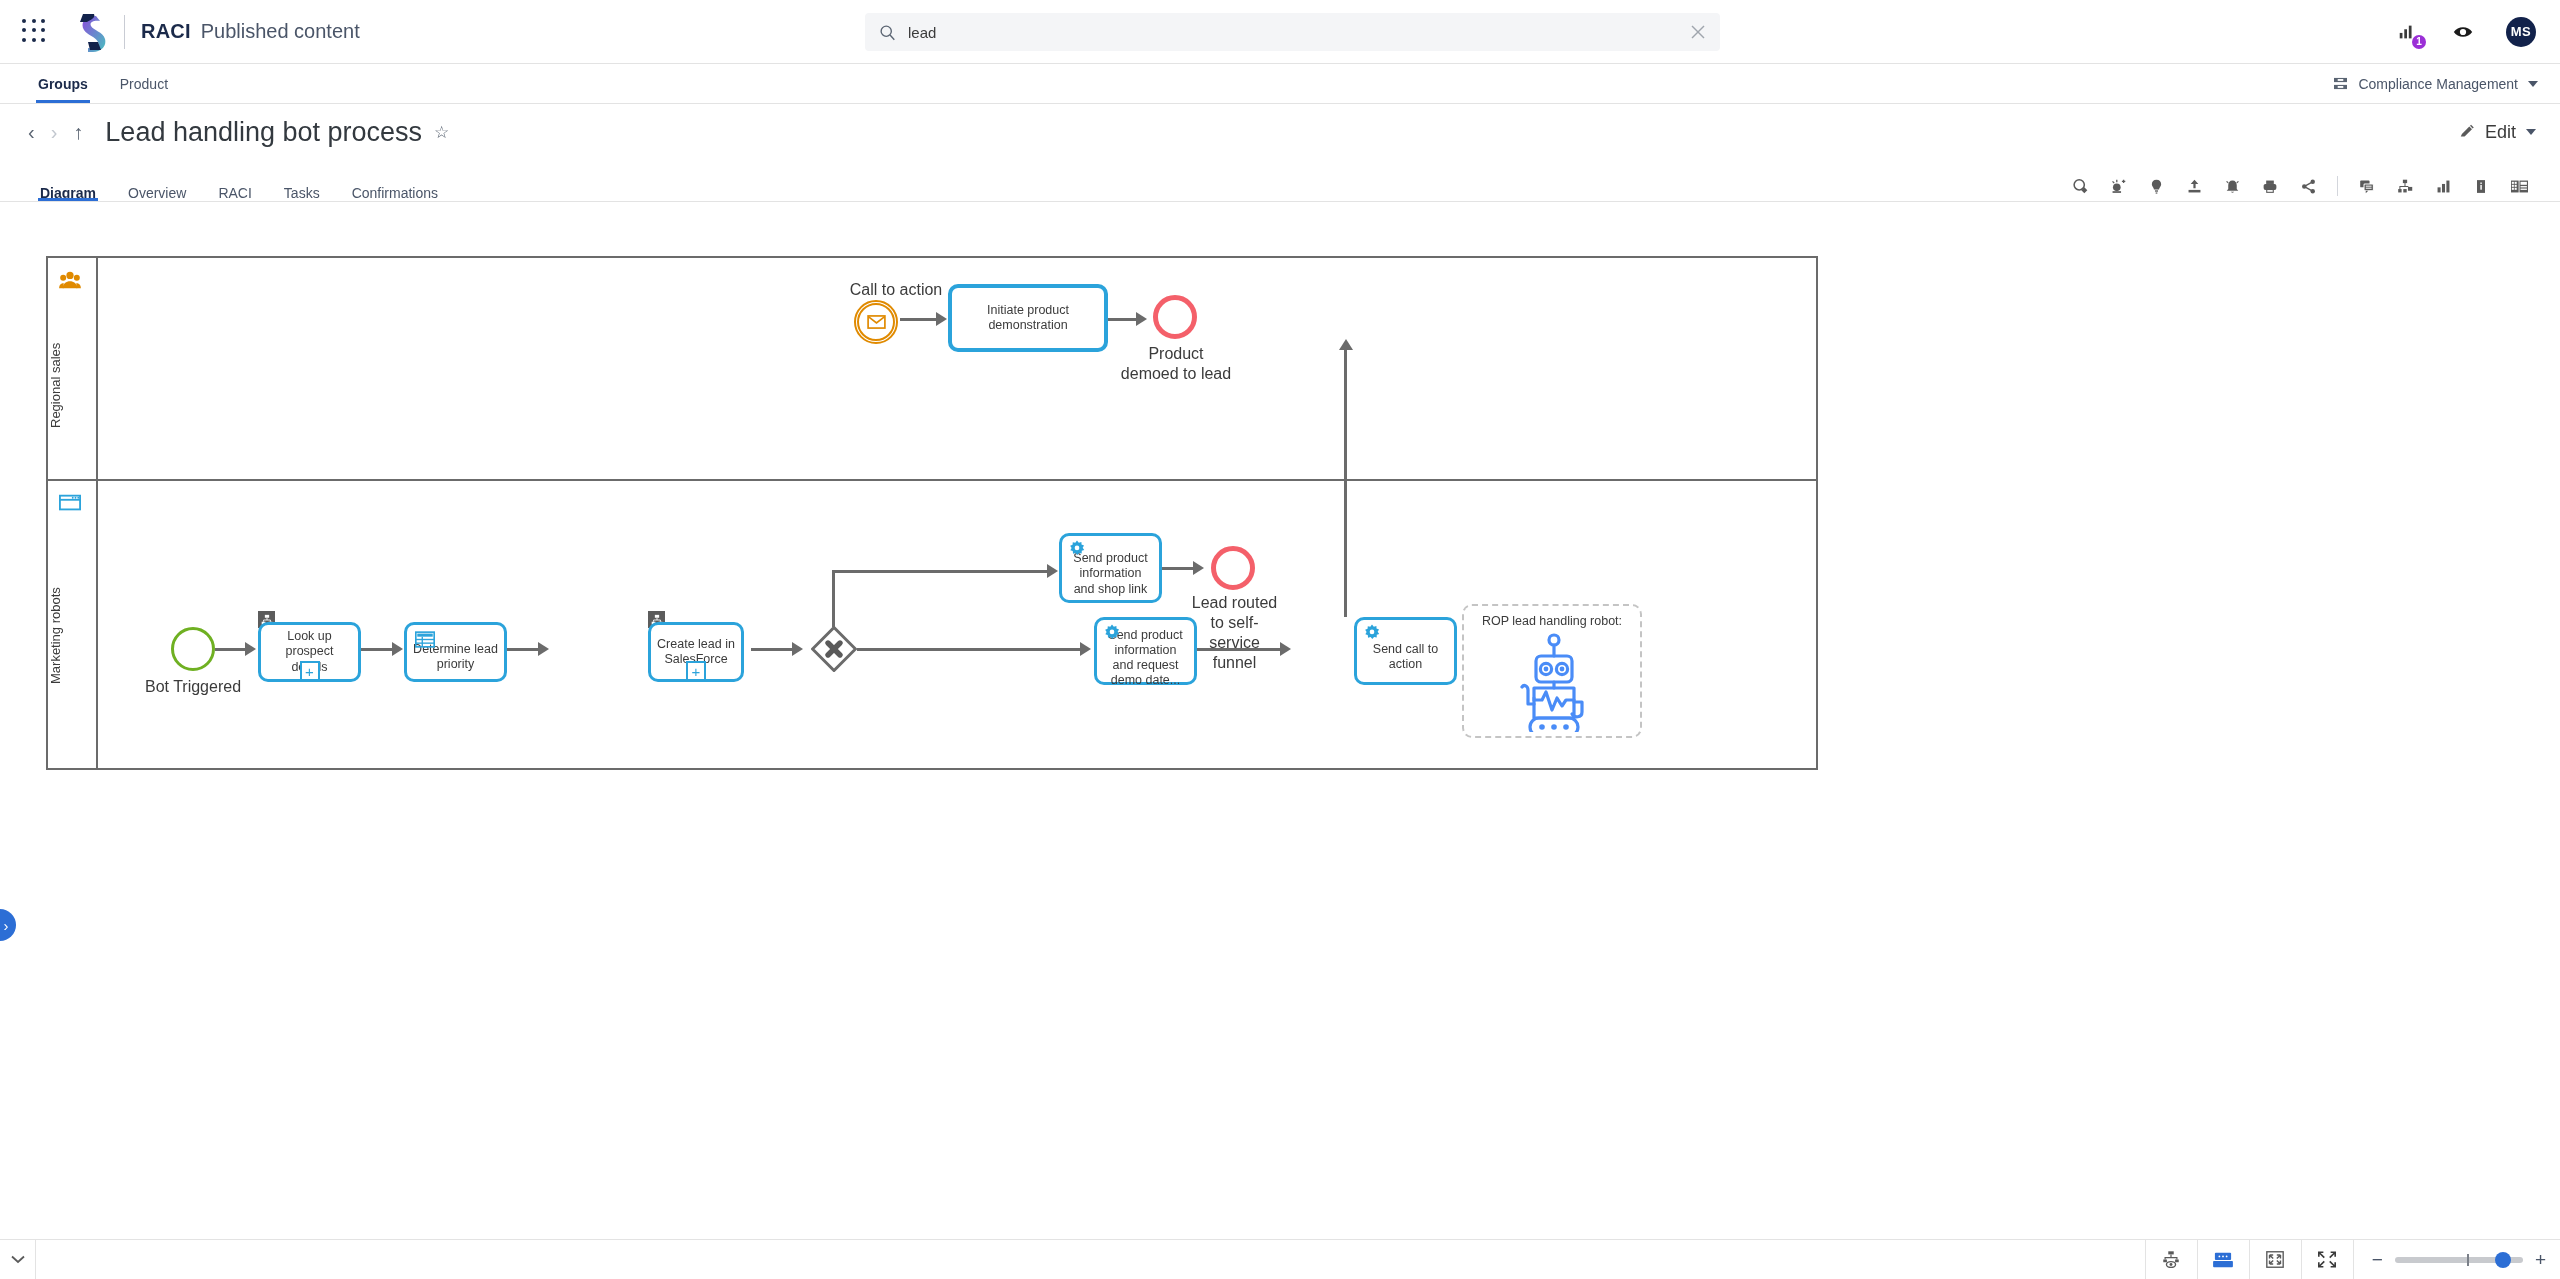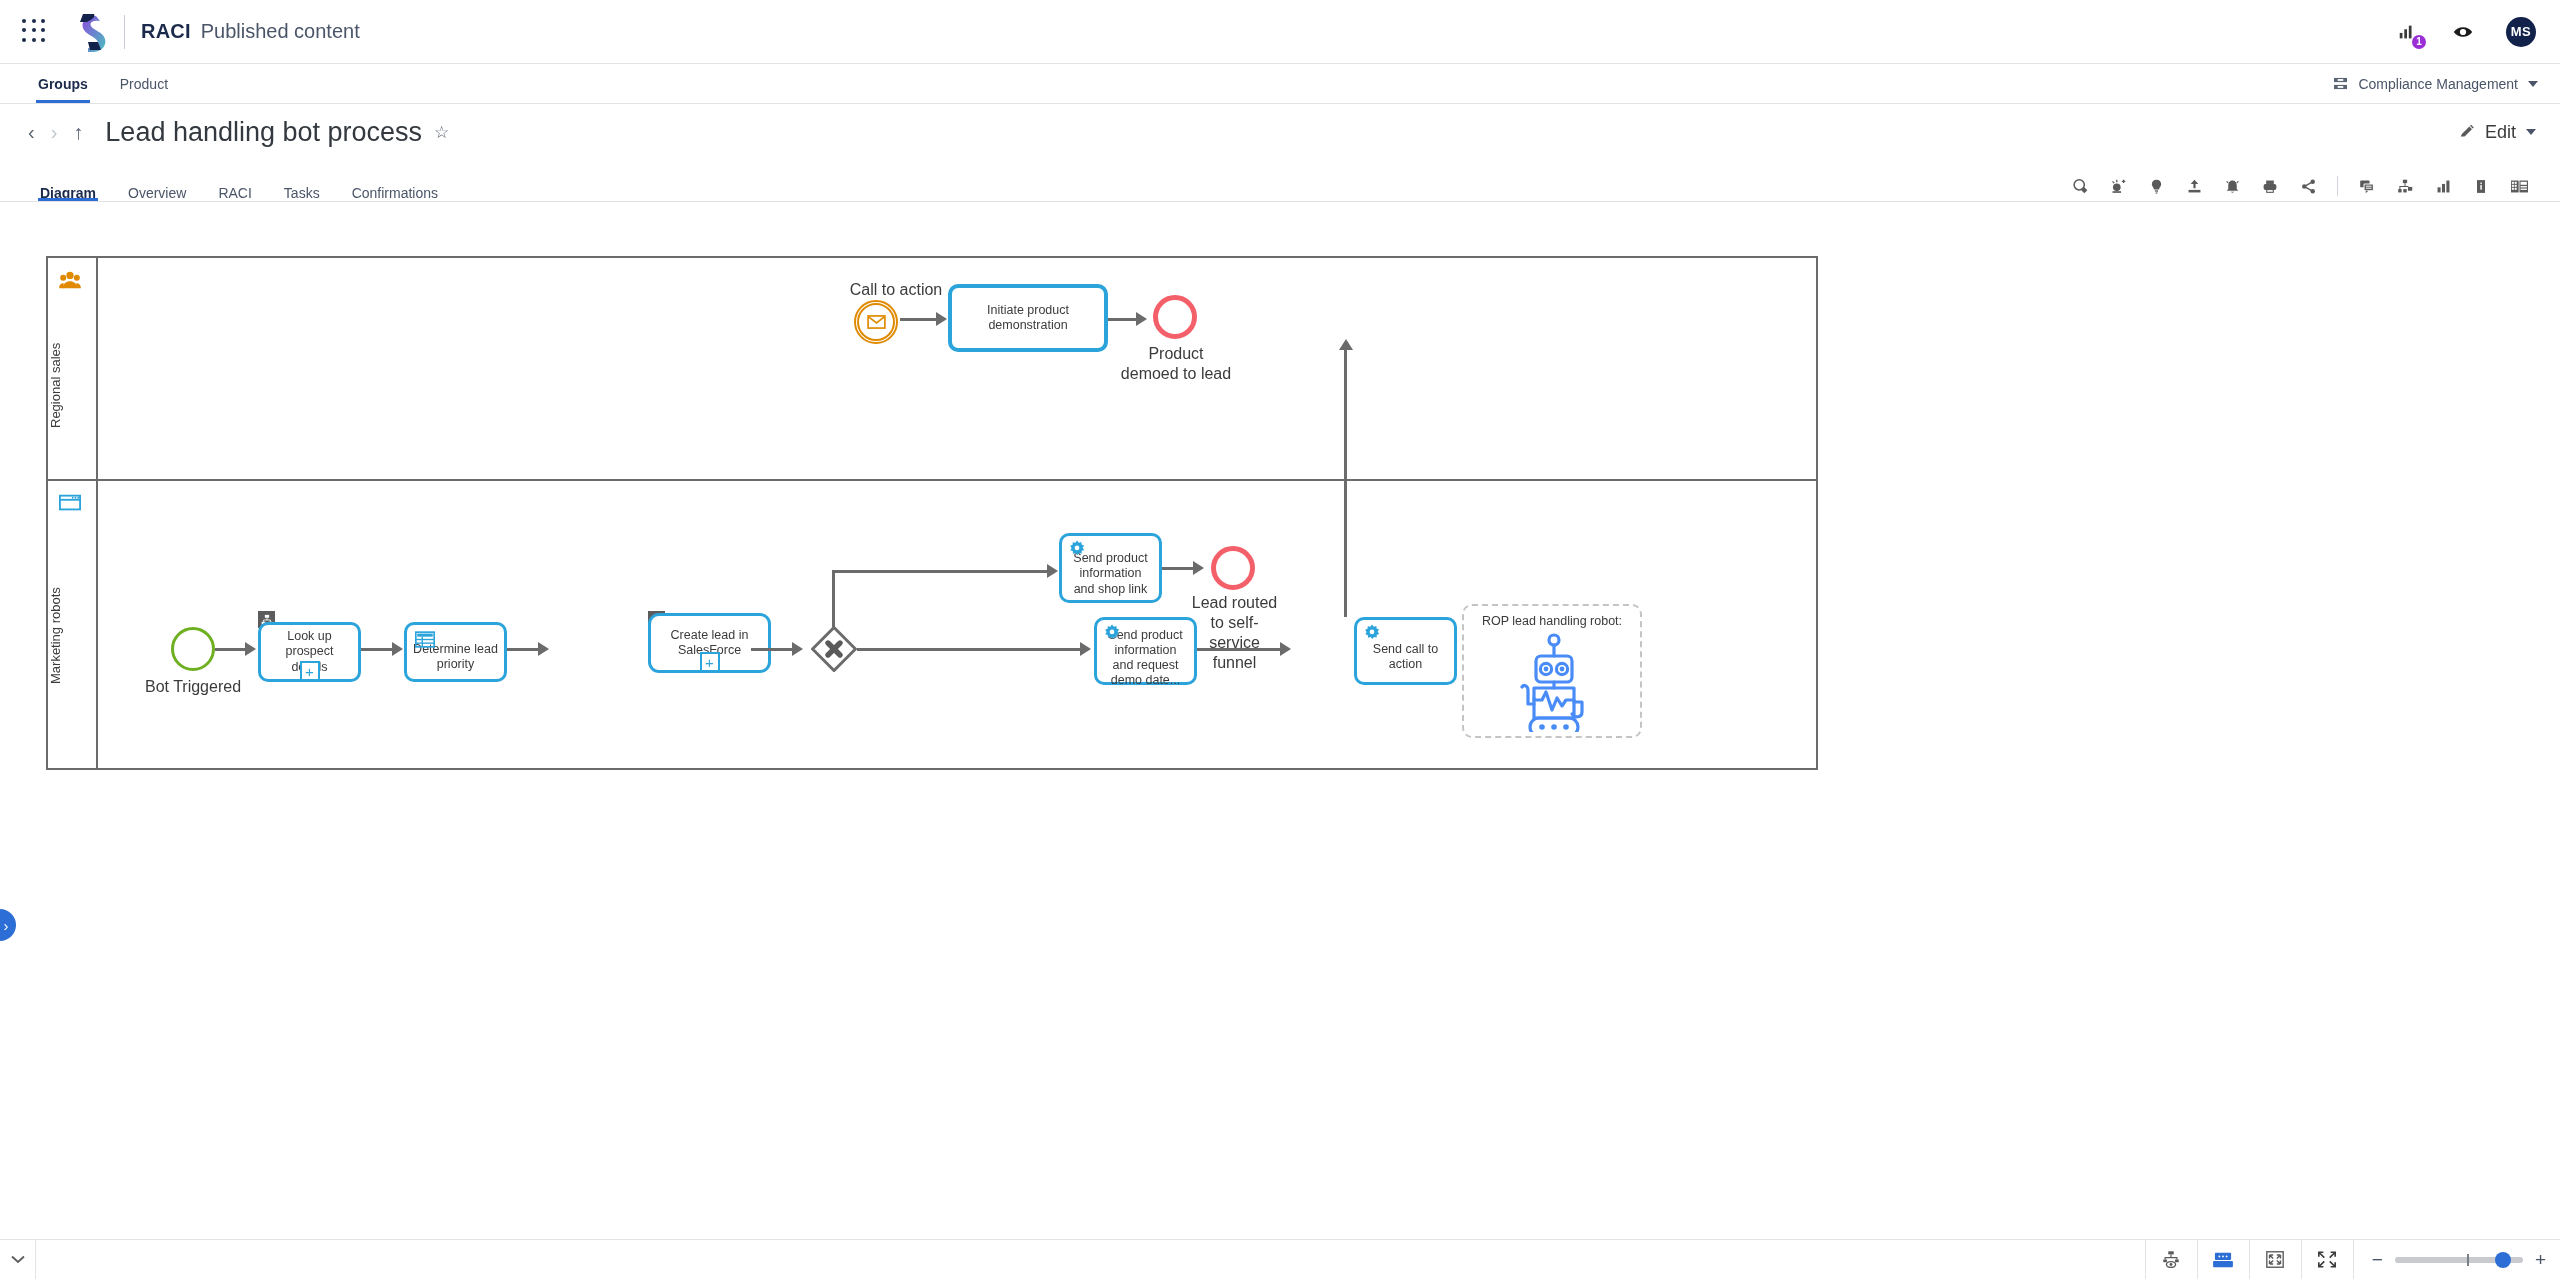--- a/index.html
+++ b/index.html
@@ -236,20 +236,31 @@
       </defs>
       <path d="M22 4 C10 4 6 12 10 18 C13 23 22 25 24 30 C26 35 20 37 14 36 L14 40 C26 41 33 35 31 27 C29 20 19 18 17 14 C15 10 20 8 26 9 Z" fill="url(#lg1)"></path>
       <path d="M9 2 L20 2 C22 6 16 8 13 10 L6 10 Z" fill="#12224b"></path>
       <path d="M14 30 L24 30 L27 38 L16 38 Z" fill="#12224b"></path>
     </svg>
     <div class="logo-sep"></div>
     <span class="brand">RACI</span>
     <span class="brand-sub">Published content</span>
   </div>
 
+  <div class="searchbox">
+    <svg class="s-icon" viewBox="0 0 20 20">
+      <circle cx="8.5" cy="8.5" r="6" fill="none" stroke="#5a6472" stroke-width="1.6"></circle>
+      <line x1="13" y1="13" x2="18" y2="18.5" stroke="#5a6472" stroke-width="1.6"></line>
+    </svg>
+    <input type="text" value="lead" placeholder="Search" style="">
+    <svg class="clear-x" viewBox="0 0 16 16">
+      <line x1="2" y1="2" x2="14" y2="14" stroke="#5a6472" stroke-width="1.4"></line>
+      <line x1="14" y1="2" x2="2" y2="14" stroke="#5a6472" stroke-width="1.4"></line>
+    </svg>
+  </div>
 
   <div class="top-right">
     <div class="ic-btn">
       <svg viewBox="0 0 22 22" width="20" height="20">
         <rect x="3" y="12" width="3" height="6" fill="#3b3b3b"></rect>
         <rect x="8" y="8" width="3" height="10" fill="#3b3b3b"></rect>
         <rect x="13" y="4" width="3" height="14" fill="#3b3b3b"></rect>
       </svg>
       <span class="badge">1</span>
     </div>
@@ -507,21 +518,21 @@
         <div class="arrow right" style="left:440px; top:161px;"></div>
 
         <div class="org-badge" style="left:550px; top:130px;">
           <svg width="12" height="12" viewBox="0 0 14 14">
             <rect x="4.5" y="1" width="5" height="3.4" fill="#fff"></rect>
             <rect x="0.8" y="9" width="4.4" height="3.4" fill="#fff"></rect>
             <rect x="8.8" y="9" width="4.4" height="3.4" fill="#fff"></rect>
             <path d="M7 4.5 L7 7 M3 9 L3 7 L11 7 L11 9" stroke="#fff" stroke-width="1" fill="none"></path>
           </svg>
         </div>
-        <div class="node task" style="left:550px; top:132px; width:123px; height:60px;border-radius:11px;">
+        <div class="node task" style="left:550px; top:141px; width:96px; height:60px;">
           <span>Create lead in SalesForce</span>
           <div class="plus-marker">+</div>
         </div>
 
         <div class="edge h" style="left:653px; top:167px; width:44px;"></div>
         <div class="arrow right" style="left:694px; top:161px;"></div>
 
         <div class="node gw" style="left:713px; top:145px;">
           <svg width="46" height="46" viewBox="0 0 46 46">
             <polygon points="23,1.5 44.5,23 23,44.5 1.5,23" fill="#fff" stroke="#6b6b6b" stroke-width="3"></polygon>

